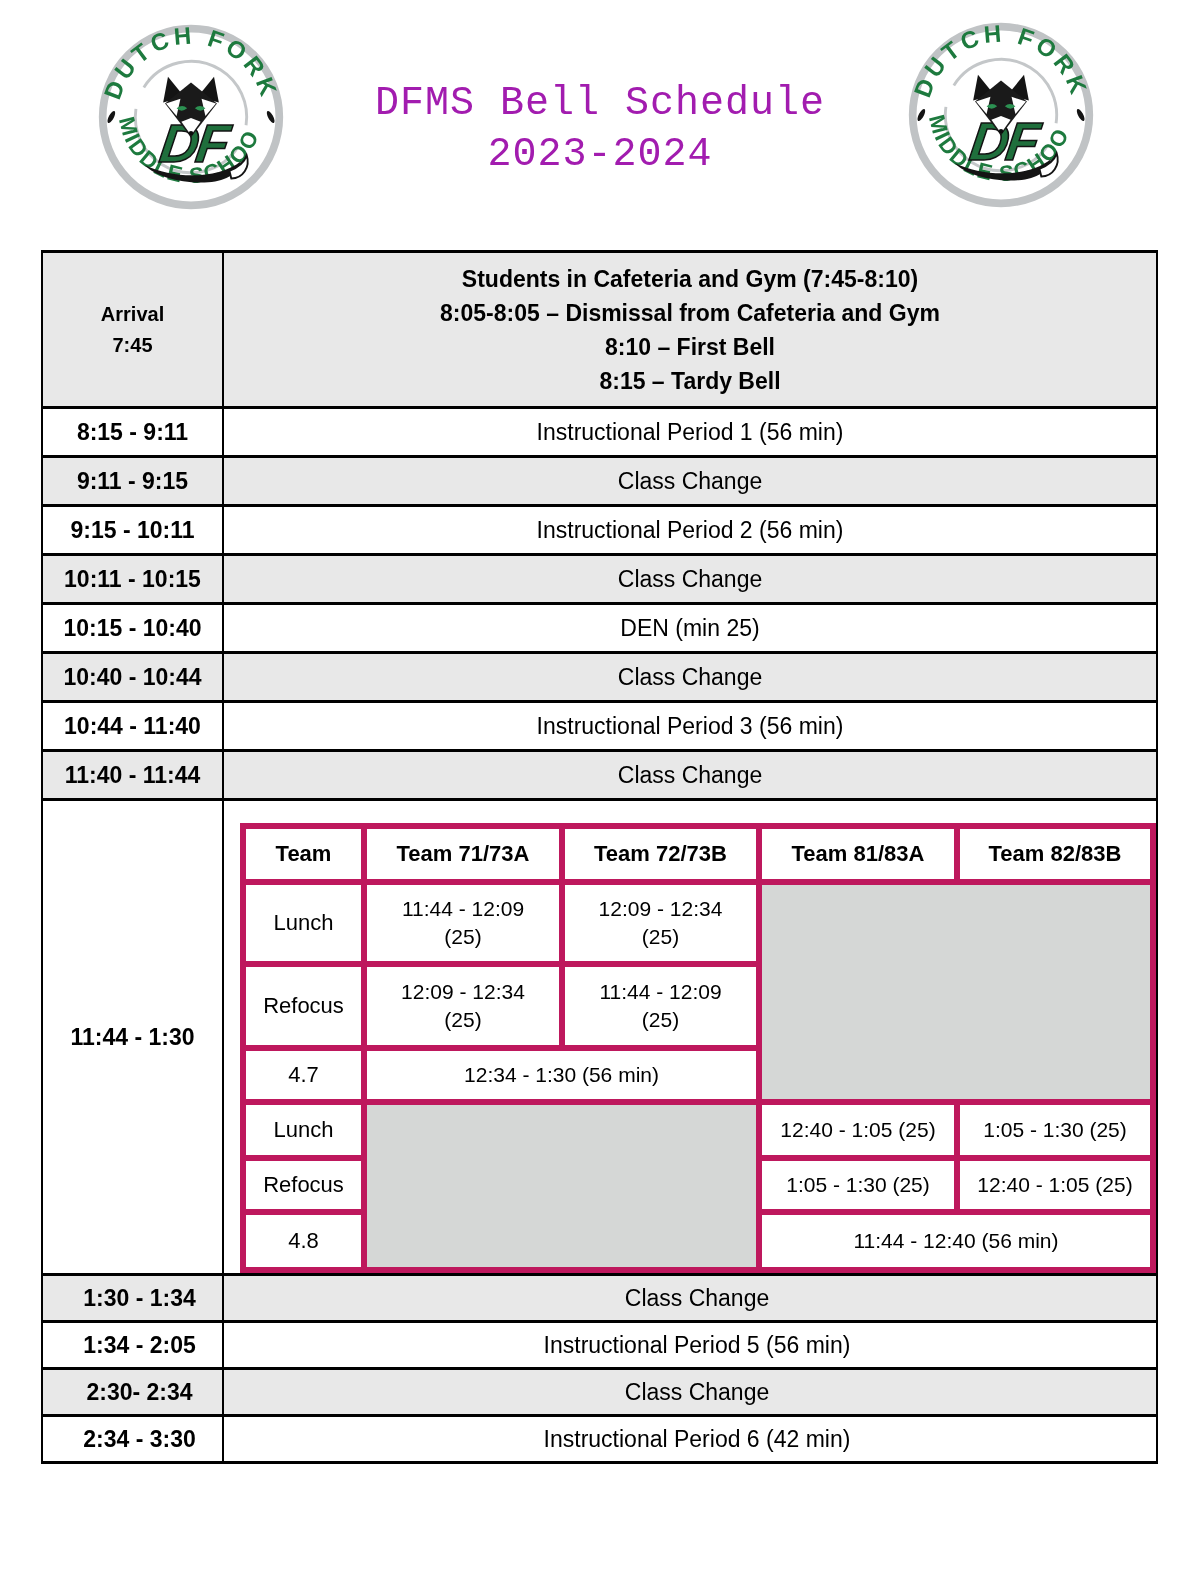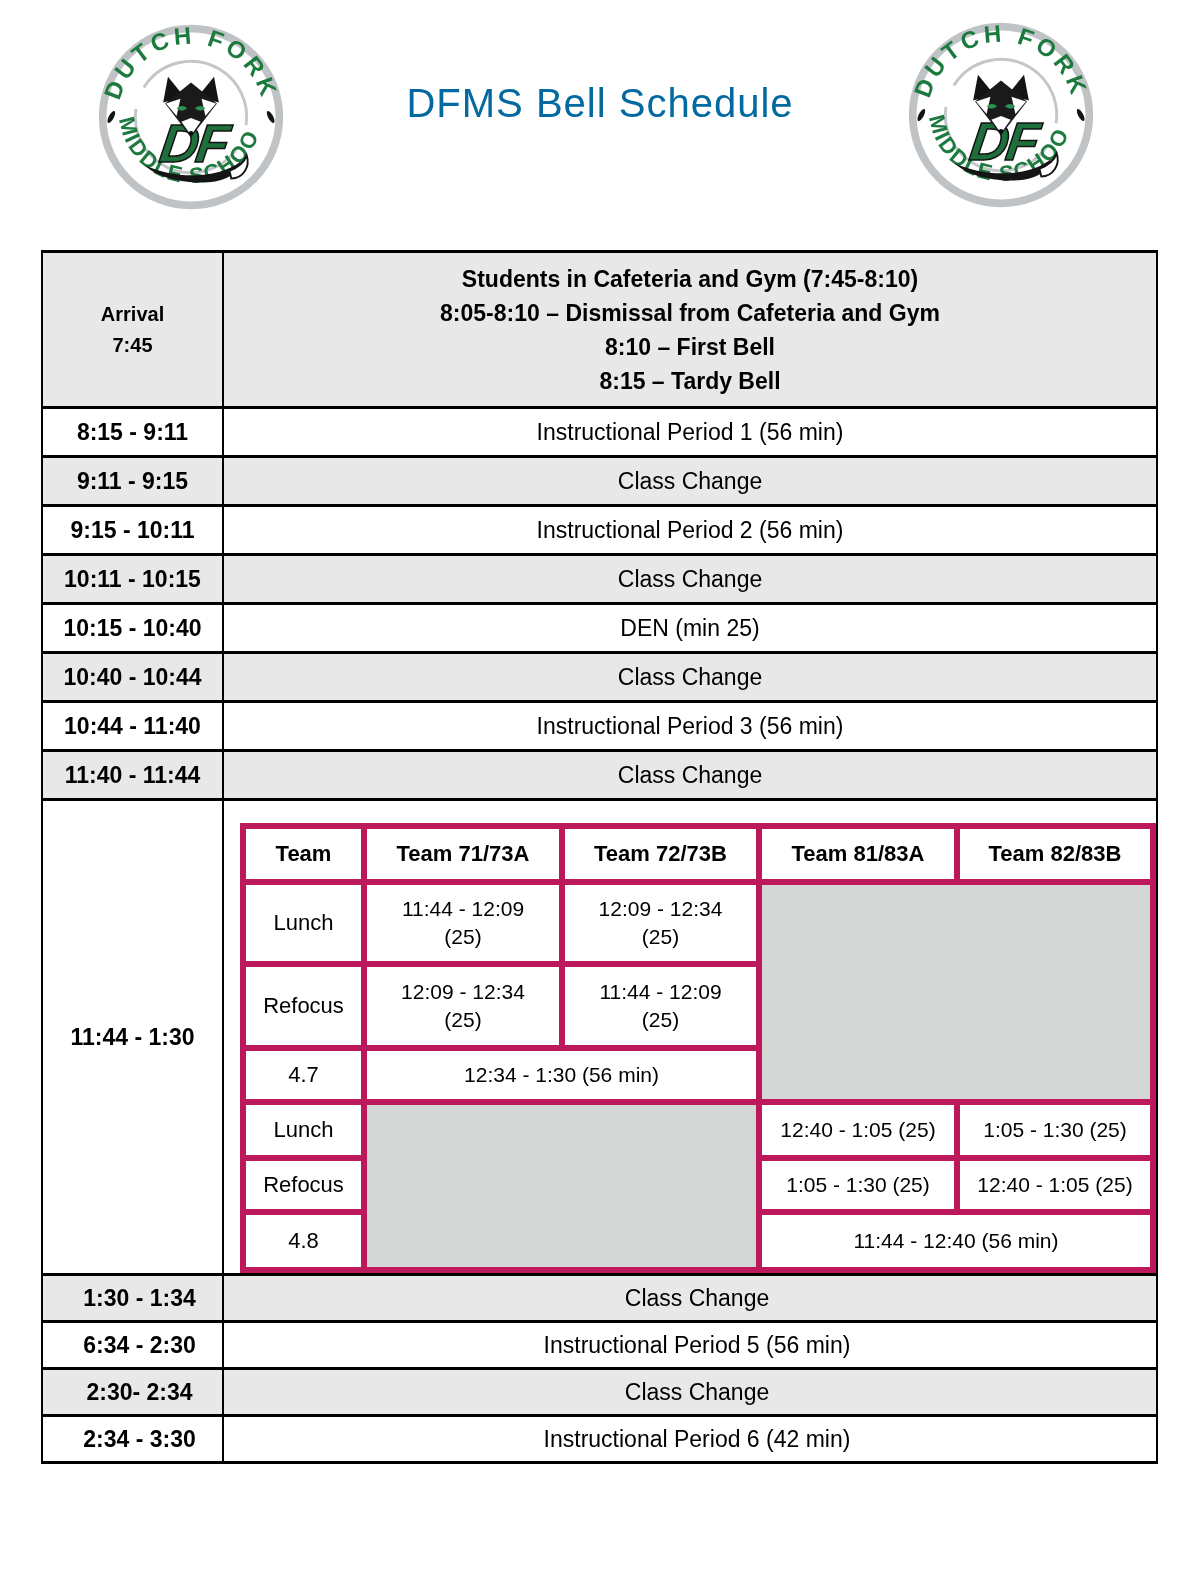--- a/index.html
+++ b/index.html
@@ -9,22 +9,22 @@
     overflow:hidden;
   }
 
   
   .logo { position:absolute; width:192px; height:192px; }
   .logo.left  { left:95px;  top:21px; }
   .logo.right { left:905px; top:19px; }
 
   .title-block {
     position:absolute; left:300px; right:300px; top:78px;
-    text-align:center; font-family:Liberation Sans, sans-serif;
-    font-size:40px; line-height:51px; color:#0369a1; letter-spacing:1px;
+    text-align:center; font-family:Liberation Mono, monospace;
+    font-size:40px; line-height:51px; color:#a21caf; letter-spacing:1px;
   }
 
   
   table.outer {
     position:absolute; left:41px; top:250px; width:1117px;
     border-collapse:collapse; table-layout:fixed;
   }
   table.outer td {
     border:2px solid #000; border-top-width:3px; border-bottom-width:3px;
     padding:0 6px; text-align:center; vertical-align:middle;
@@ -126,40 +126,41 @@
       <path d="M115 91 q-6 -5 -11 0 q6 5 11 0 Z" fill="#2c9152"></path>
       <path d="M100 101 L110 105 L100 119 L90 105 Z" fill="#ffffff"></path>
       <circle cx="100" cy="117" r="2.4" fill="#0d0d0d"></circle>
       <path d="M52 150 C 82 165, 128 165, 152 146 C 150 158, 138 166, 118 168 C 92 170, 62 162, 52 150 Z" fill="#141414"></path>
       <path d="M140 156 C 150 152, 156 146, 158 140 C 162 152, 154 164, 142 164 Z" fill="#ffffff" stroke="#141414" stroke-width="2"></path>
     </g>
   </svg>
 
   <div class="title-block">
     <div>DFMS Bell Schedule</div>
+    <div>2023-2024</div>
   </div>
 
   <table class="outer">
     <colgroup>
         <col style="width:181px">
         <col>
       </colgroup>
 
     <tbody>
         <tr class="arrival">
       <td class="timecol">
         <div class="arrival-time">
           <div>Arrival</div>
           <div>7:45</div>
         </div>
       </td>
       <td class="actcol">
         <div class="arrival-details">
           <div>Students in Cafeteria and Gym (7:45-8:10)</div>
-          <div>8:05-8:10 – Dismissal from Cafeteria and Gym</div>
+          <div>8:05-8:05 – Dismissal from Cafeteria and Gym</div>
           <div>8:10 – First Bell</div>
           <div>8:15 – Tardy Bell</div>
         </div>
       </td>
     </tr>
 
     <tr class="plain rtop">
       <td class="timecol">8:15 - 9:11</td>
       <td class="actcol">Instructional Period 1 (56 min)</td>
     </tr>
@@ -265,21 +266,21 @@
             </table>
 
       </td>
     </tr>
 
     <tr class="shaded rbot">
       <td class="timecol">1:30 - 1:34</td>
       <td class="actcol">Class Change</td>
     </tr>
     <tr class="plain rbot">
-      <td class="timecol">6:34 - 2:30</td>
+      <td class="timecol">1:34 - 2:05</td>
       <td class="actcol">Instructional Period 5 (56 min)</td>
     </tr>
     <tr class="shaded rbot">
       <td class="timecol">2:30- 2:34</td>
       <td class="actcol">Class Change</td>
     </tr>
     <tr class="plain rbot">
       <td class="timecol">2:34 - 3:30</td>
       <td class="actcol">Instructional Period 6 (42 min)</td>
     </tr>

